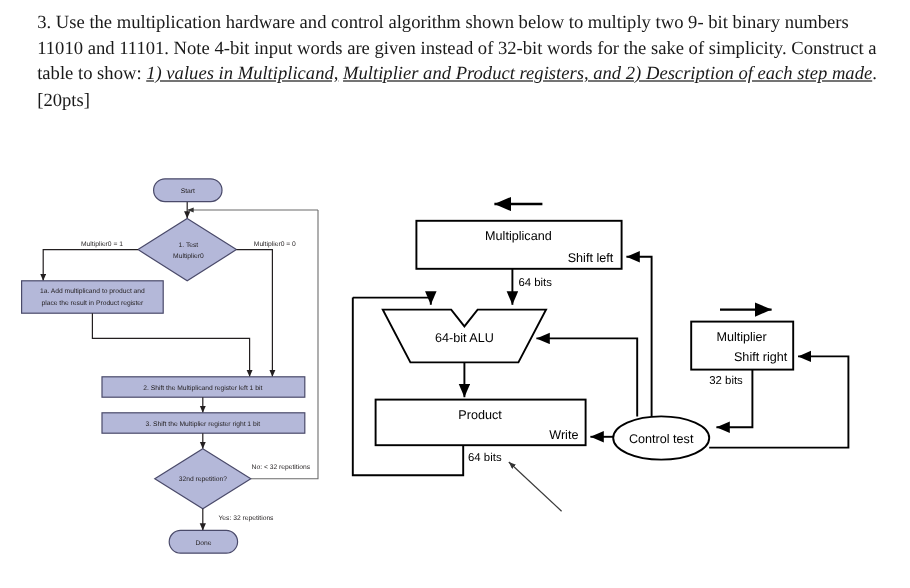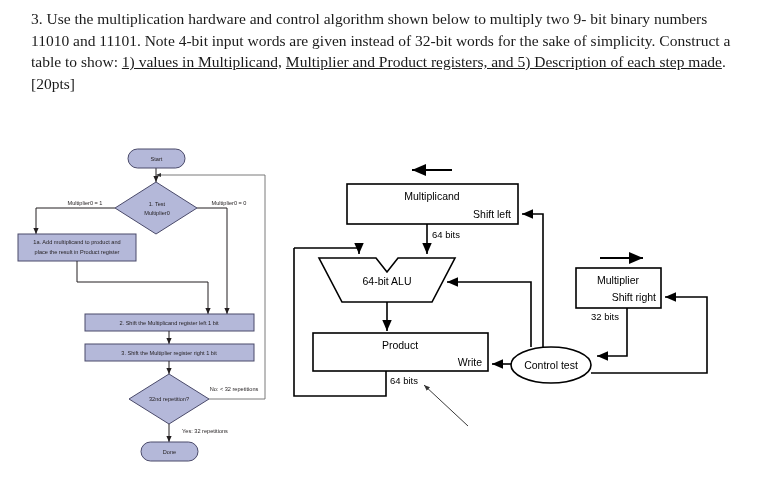--- a/index.html
+++ b/index.html
@@ -22,20 +22,21 @@
     left: 31px;
     top: 8px;
     width: 700px;
     font-family: "Liberation Serif", serif;
     font-size: 15.5px;
     line-height: 21.5px;
     color: #1a1a1a;
   }
   #question-text .u {
     text-decoration: underline;
+    font-style: italic;
   }
 
   
   #figure-area {
     position: absolute;
     left: 0;
     top: 130px;
     width: 758px;
     height: 360px;
   }
@@ -66,21 +67,21 @@
     fill: #000000;
   }
 </style>
 </head>
 <body>
 
 <div id="question-text">
   <span>3. Use the multiplication hardware and control algorithm shown below to multiply two 9-</span>
   <span>bit binary numbers 11010 and 11101. Note 4-bit input words are given instead of 32-bit</span>
   <span>words for the sake of simplicity. Construct a table to show: </span><span class="u">1) values in Multiplicand,</span>
-  <span class="u">Multiplier and Product registers, and 5) Description of each step made</span><span>. [20pts]</span>
+  <span class="u">Multiplier and Product registers, and 2) Description of each step made</span><span>. [20pts]</span>
 </div>
 
 <div id="figure-area">
 
   <svg width="758" height="360" viewBox="0 0 758 360">
     <defs>
       <marker id="ah" markerWidth="7" markerHeight="7" refX="6" refY="2.6" orient="auto">
         <path d="M0,0 L6,2.6 L0,5.2 z" fill="#231f20"></path>
       </marker>
       <marker id="ahb" markerWidth="8" markerHeight="8" refX="7" refY="3" orient="auto">

